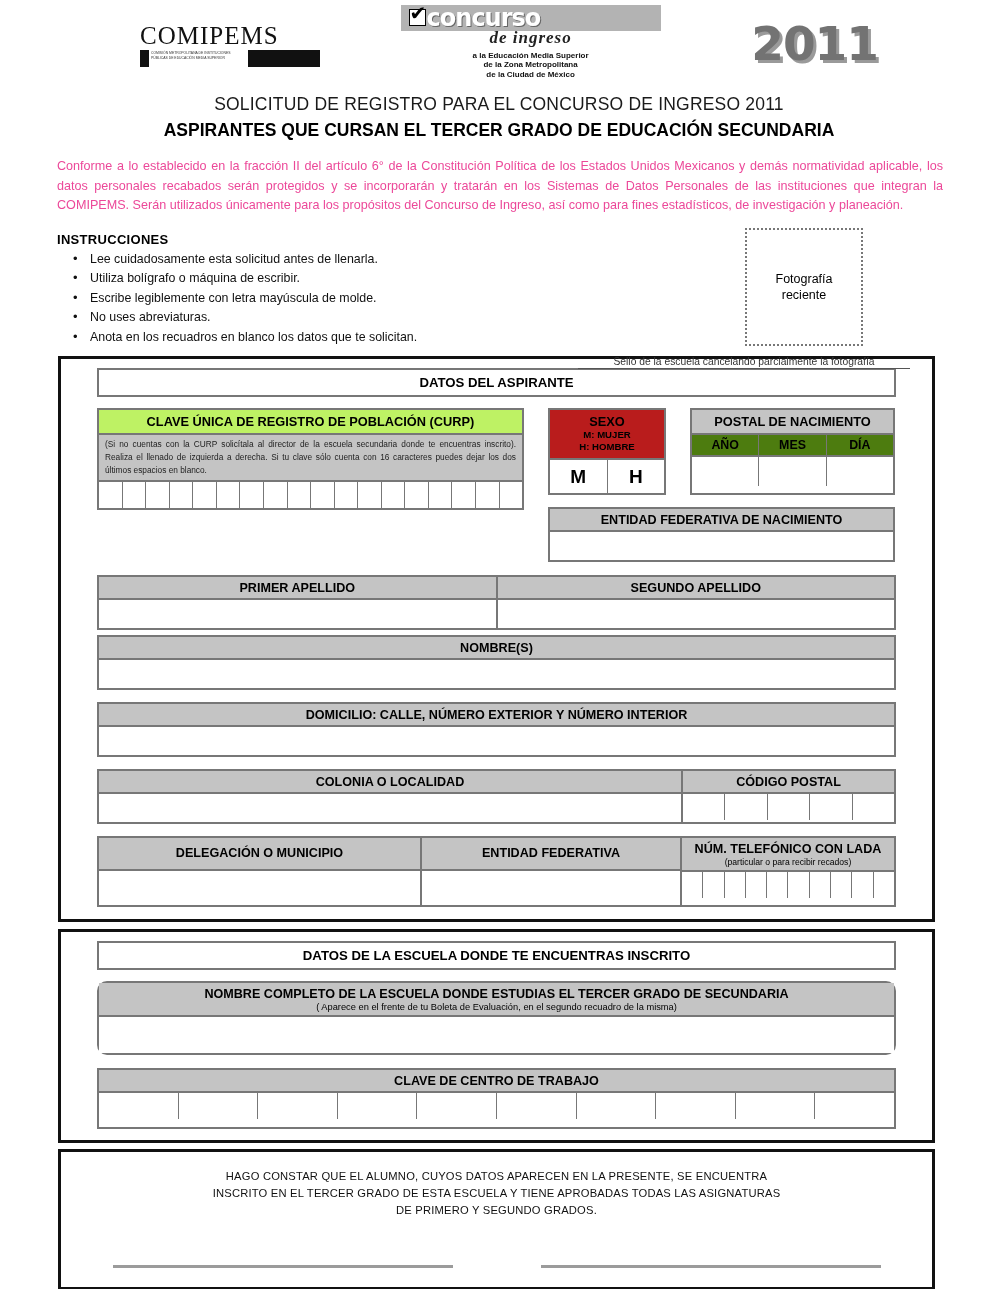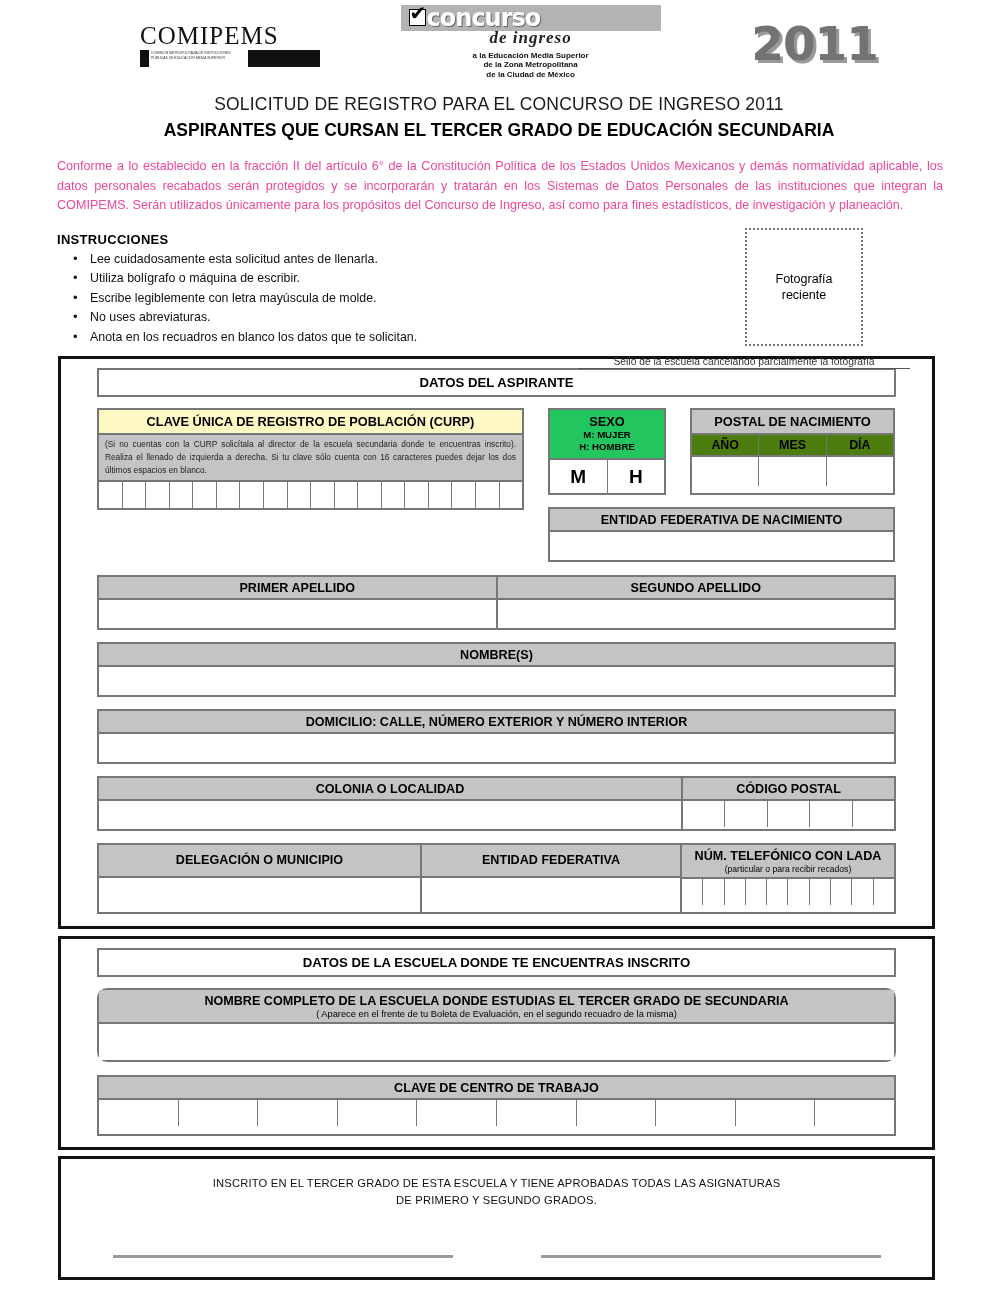--- a/index.html
+++ b/index.html
@@ -154,34 +154,34 @@
     font-weight: bold; font-size: 12.6px;
     padding: 4px 0 3px 0; border-bottom: 2px solid #777;
   }
   .fld-hd .sub { display:block; font-weight: normal; font-size: 8.6px; margin-top:1px; }
   .fld-in { height: 28px; background: #fff; }
 
   
   .curp-area { display: flex; margin: 11px 28px 0 28px; align-items: flex-start; }
   .curp-box { width: 427px; border: 2px solid #777; }
   .curp-hd {
-    background: #fef9c3; text-align: center; font-weight: bold;
+    background: #bef264; text-align: center; font-weight: bold;
     font-size: 12.8px; padding: 4px 0 4px 0; border-bottom: 2px solid #777;
   }
   .curp-note {
     background: #c4c4c4; font-size: 8.3px; line-height: 12.6px;
     color: #222; padding: 3px 6px 4px 6px; text-align: justify;
     border-bottom: 2px solid #777;
   }
   .boxgrid { display: flex; }
   .boxgrid .bx { flex: 1; height: 26px; border-right: 1px solid #777; background: #fff; }
   .boxgrid .bx:last-child { border-right: none; }
 
   .sexo-box { width: 118px; border: 2px solid #777; margin-left: 24px; }
-  .sexo-hd { background: #22c55e; text-align: center; padding: 4px 0 5px 0; border-bottom: 2px solid #777; }
+  .sexo-hd { background: #b91c1c; text-align: center; padding: 4px 0 5px 0; border-bottom: 2px solid #777; }
   .sexo-hd .t { font-weight: bold; font-size: 12.8px; }
   .sexo-hd .l { font-weight: bold; font-size: 9.6px; line-height: 12px; }
   .sexo-cells { display: flex; height: 33px; }
   .sexo-cells div {
     flex: 1; display: flex; align-items: center; justify-content: center;
     font-weight: bold; font-size: 19px; border-right: 1px solid #777;
   }
   .sexo-cells div:last-child { border-right: none; }
 
   .fn-box { width: 205px; border: 2px solid #777; margin-left: 24px; }
@@ -327,21 +327,21 @@
     <div class="fld" style="flex:1;">
       <div class="fld-hd">PRIMER APELLIDO</div>
       <div class="fld-in"></div>
     </div>
     <div class="fld" style="flex:1; border-left:none;">
       <div class="fld-hd">SEGUNDO APELLIDO</div>
       <div class="fld-in"></div>
     </div>
   </div>
 
-  <div class="row" style="margin-top:12px;">
+  <div class="row" style="margin-top:5px;">
     <div class="fld" style="flex:1;">
       <div class="fld-hd">NOMBRE(S)</div>
       <div class="fld-in"></div>
     </div>
   </div>
 
   <div class="row" style="margin-top:12px;">
     <div class="fld" style="flex:1;">
       <div class="fld-hd">DOMICILIO: CALLE, NÚMERO EXTERIOR Y NÚMERO INTERIOR</div>
       <div class="fld-in"></div>
@@ -425,20 +425,21 @@
           <div class="bx"></div>
           <div class="bx"></div>
           <div class="bx"></div>
         </div>
     </div>
   </div>
 </div>
 
 <div class="panel" id="panel-constancia">
   <div class="constancia">
+    <div>HAGO CONSTAR QUE EL ALUMNO, CUYOS DATOS APARECEN EN LA PRESENTE, SE ENCUENTRA</div>
     <div>INSCRITO EN EL TERCER GRADO DE ESTA ESCUELA Y TIENE APROBADAS TODAS LAS ASIGNATURAS</div>
     <div>DE PRIMERO Y SEGUNDO GRADOS.</div>
   </div>
   <div class="sig-row">
     <div class="sig">
       <div class="line"></div>
 
     </div>
     <div class="sig">
       <div class="line"></div>

